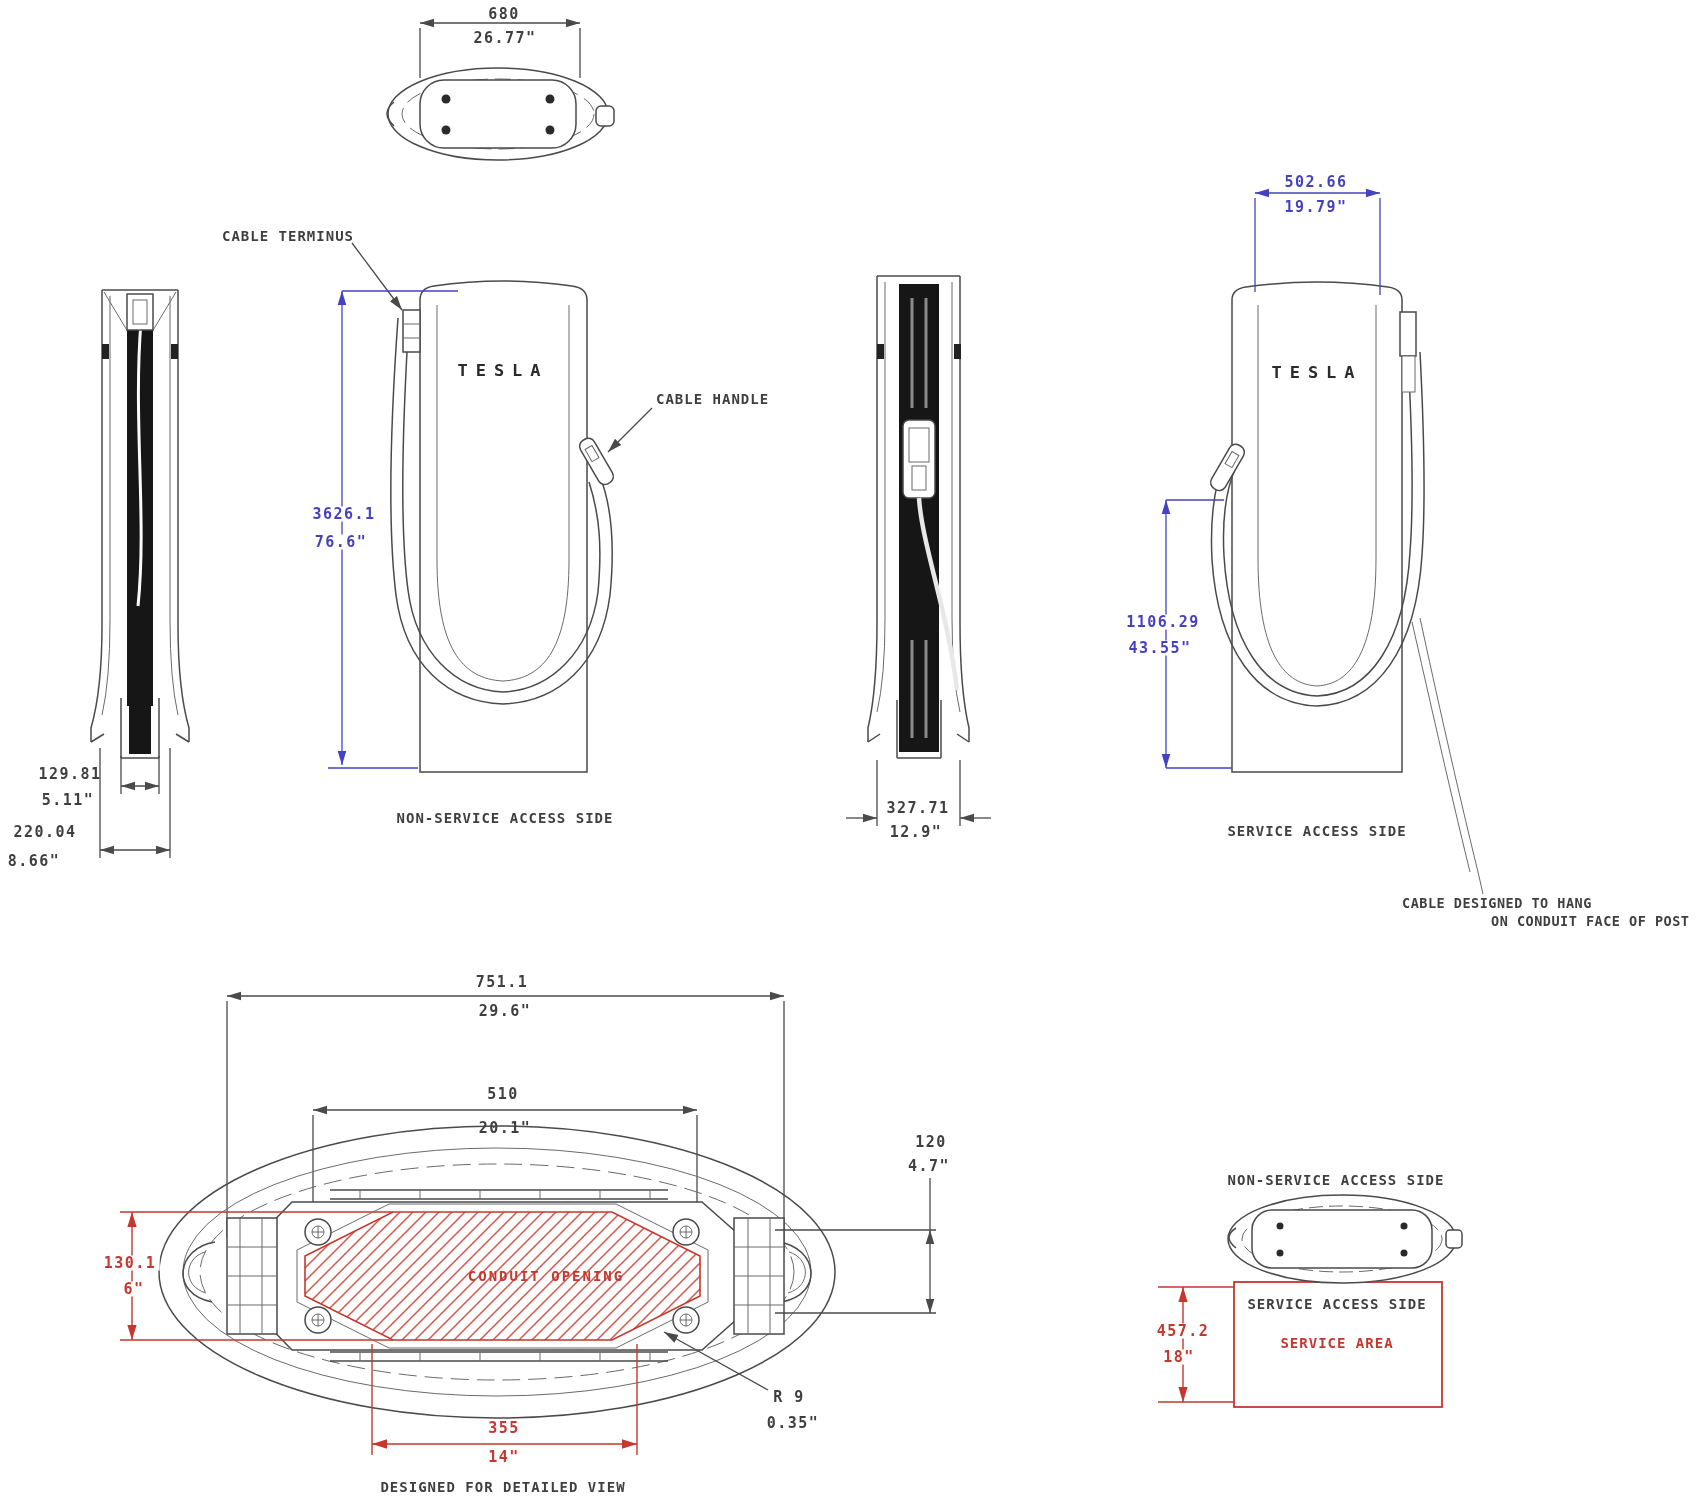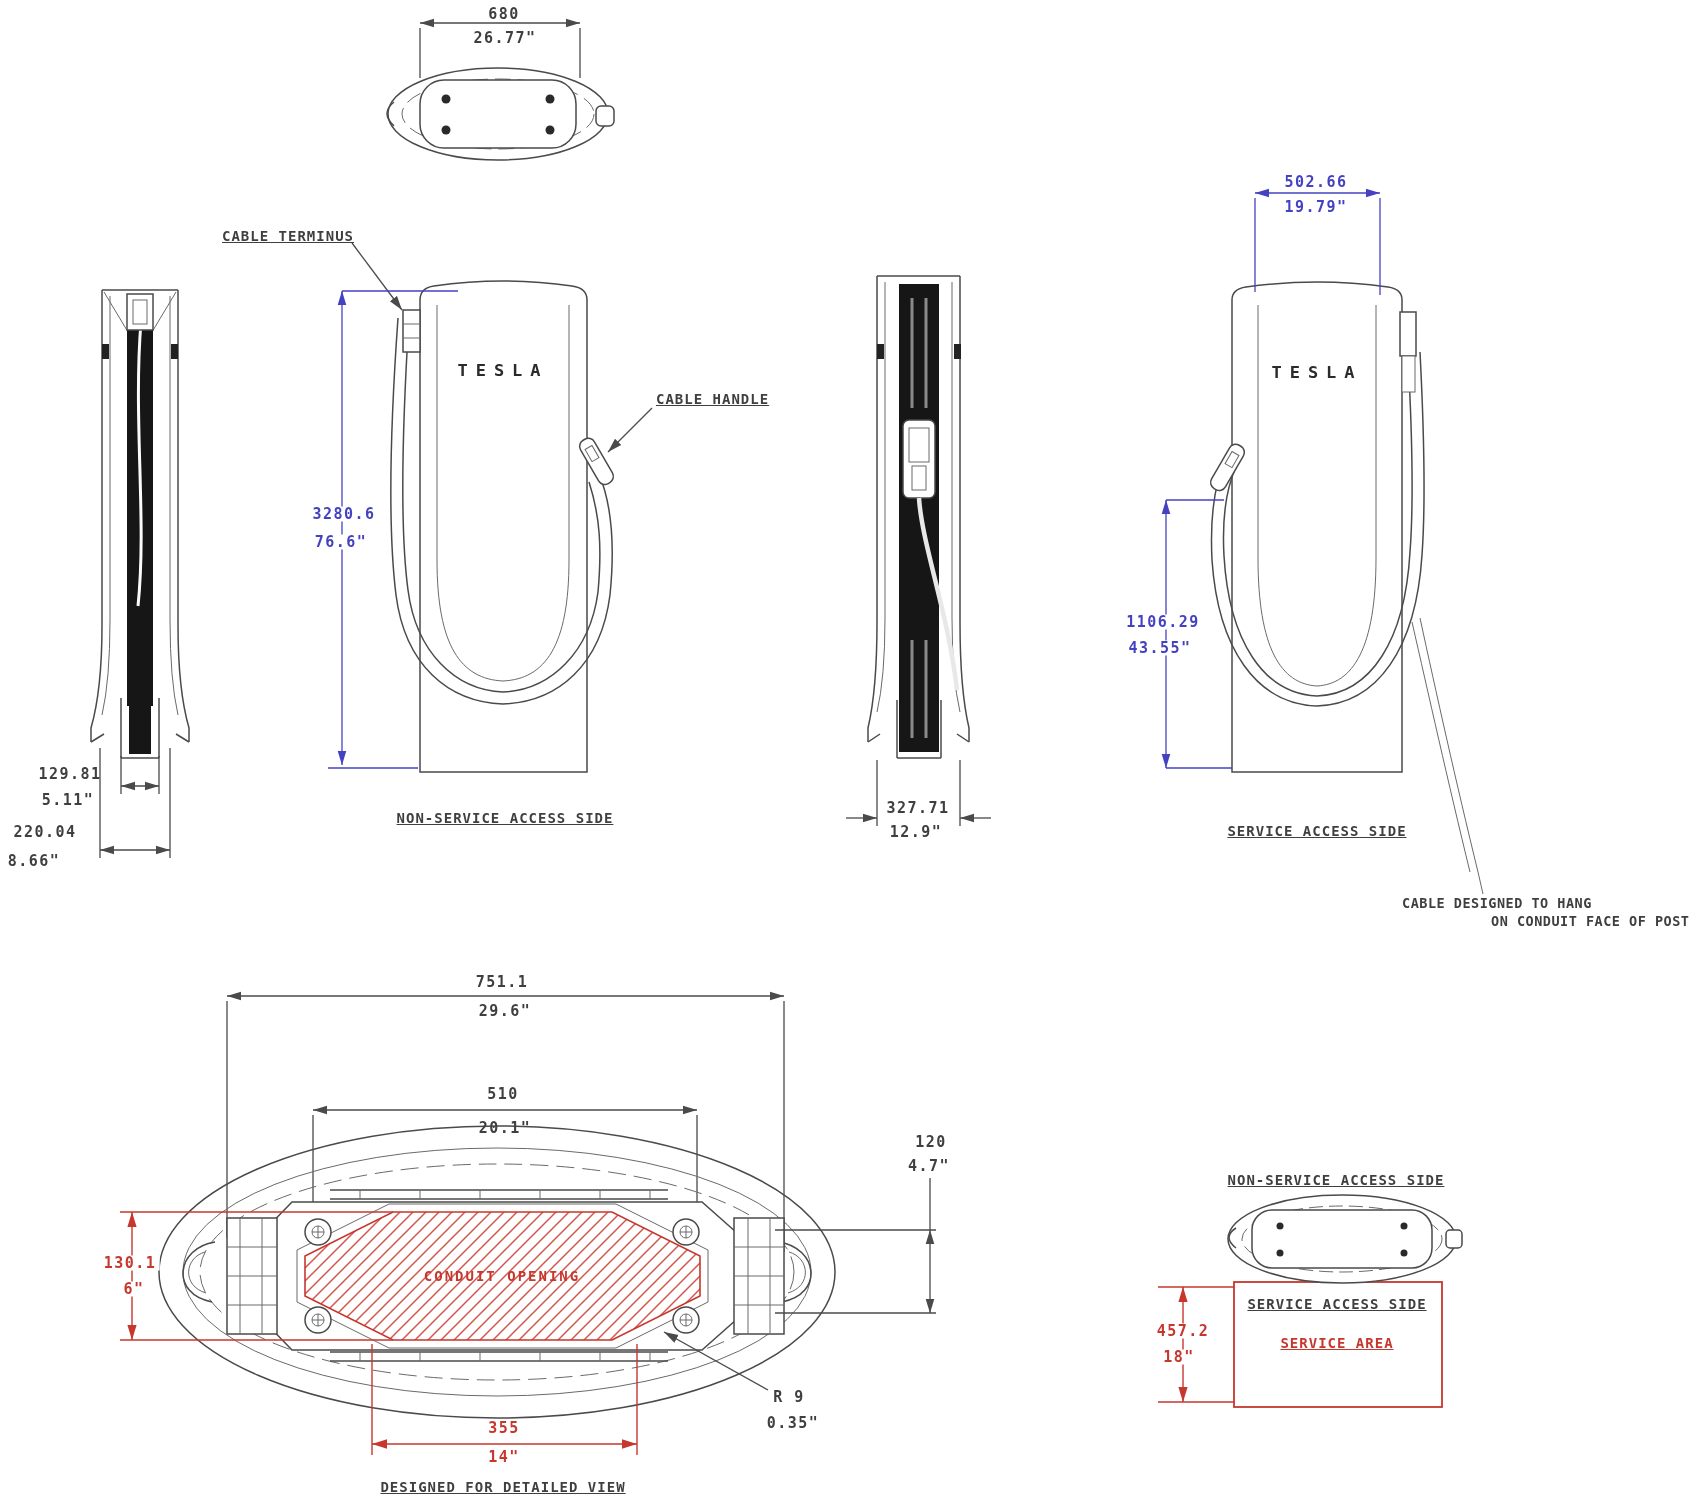--- a/index.html
+++ b/index.html
@@ -11,24 +11,24 @@
   .dg{stroke:#4a4a4a;stroke-width:1.3;fill:none;}
   .db{stroke:#4442c0;stroke-width:1.3;fill:none;}
   .dr{stroke:#c6372e;stroke-width:1.4;fill:none;}
   .wfill{fill:#fff;}
   .lbl{position:absolute;font-weight:bold;font-size:15px;letter-spacing:1.5px;color:#3f3f3f;
        white-space:nowrap;transform:translate(-50%,-50%);line-height:1;}
   .lbl.left{transform:none;}
   .blue{color:#4442c0;}
   .red{color:#c6372e;}
   .bg{background:#fff;padding:0 3px;}
-  .cap{font-size:14px;letter-spacing:1px;text-decoration:underline;}
+  .cap{font-size:14px;letter-spacing:1px;}
   .note{font-size:13.5px;letter-spacing:0.5px;}
   .logo{font-size:17px;letter-spacing:8px;color:#2b2b2b;transform:translate(-50%,-50%) scale(1,0.92);}
-  .condlbl{font-size:14px;letter-spacing:2px;}
+  .condlbl{font-size:14px;letter-spacing:2px;margin-left:44px;}
 </style>
 </head>
 <body>
 
 <div id="canvas">
 
 <svg width="1700" height="1500" viewBox="0 0 1700 1500">
   <defs>
     <marker id="ag" markerWidth="12" markerHeight="9" refX="11" refY="4" orient="auto-start-reverse">
       <path d="M0,0.6 L11,4 L0,7.4 Z" fill="#4a4a4a"></path>
@@ -253,21 +253,21 @@
     <line class="dr" x1="1183" y1="1287" x2="1183" y2="1402" marker-start="url(#ar)" marker-end="url(#ar)"></line>
   </g>
 </svg>
 
   <div class="lbl" style="left:504px;top:14px">680</div>
   <div class="lbl" style="left:505px;top:38px">26.77"</div>
 
   <div class="lbl left cap" style="left:222px;top:229px">CABLE TERMINUS</div>
   <div class="lbl left cap" style="left:656px;top:392px">CABLE HANDLE</div>
   <div class="lbl logo" style="left:503px;top:371px">TESLA</div>
-  <div class="lbl blue bg" style="left:344px;top:514px">3280.6</div>
+  <div class="lbl blue bg" style="left:344px;top:514px">3626.1</div>
   <div class="lbl blue bg" style="left:341px;top:542px">76.6"</div>
   <div class="lbl cap" style="left:505px;top:818px">NON-SERVICE ACCESS SIDE</div>
 
   <div class="lbl" style="left:70px;top:774px">129.81</div>
   <div class="lbl" style="left:68px;top:800px">5.11"</div>
   <div class="lbl" style="left:45px;top:832px">220.04</div>
   <div class="lbl" style="left:34px;top:861px">8.66"</div>
 
   <div class="lbl" style="left:918px;top:808px">327.71</div>
   <div class="lbl" style="left:916px;top:832px">12.9"</div>

